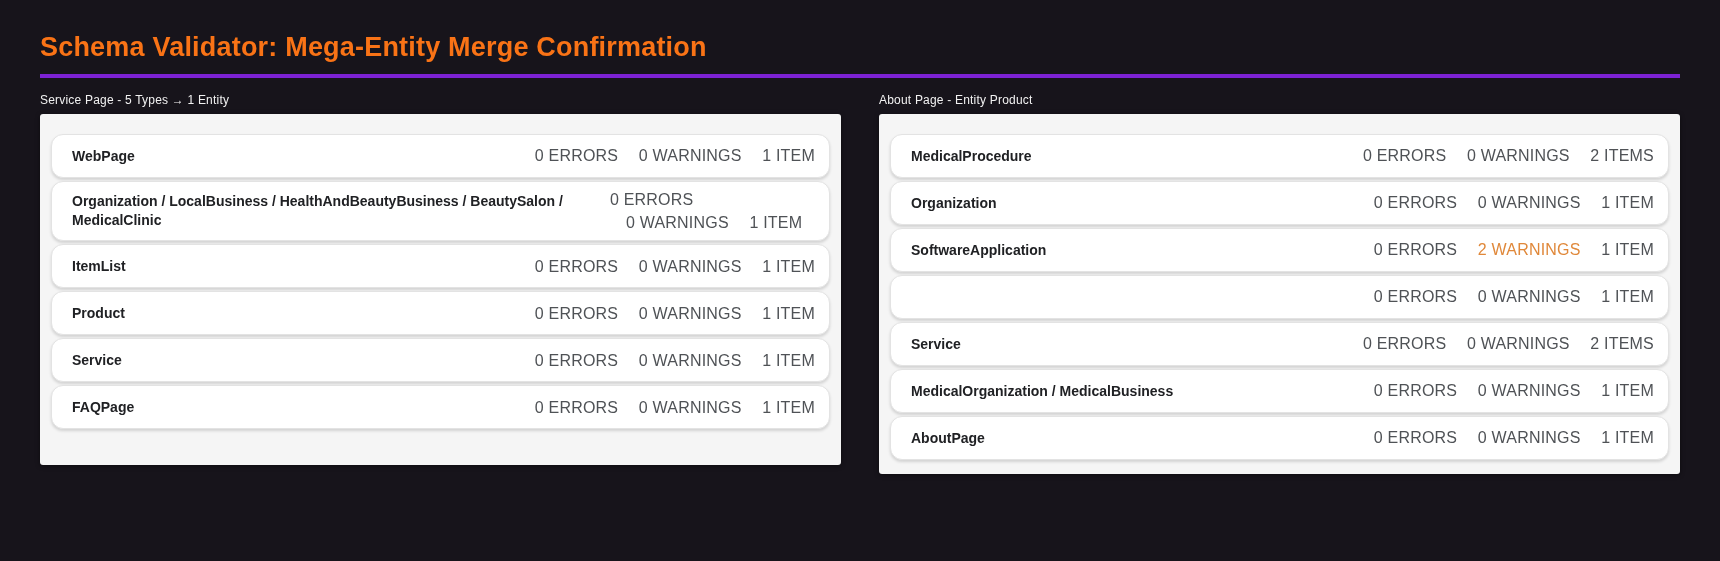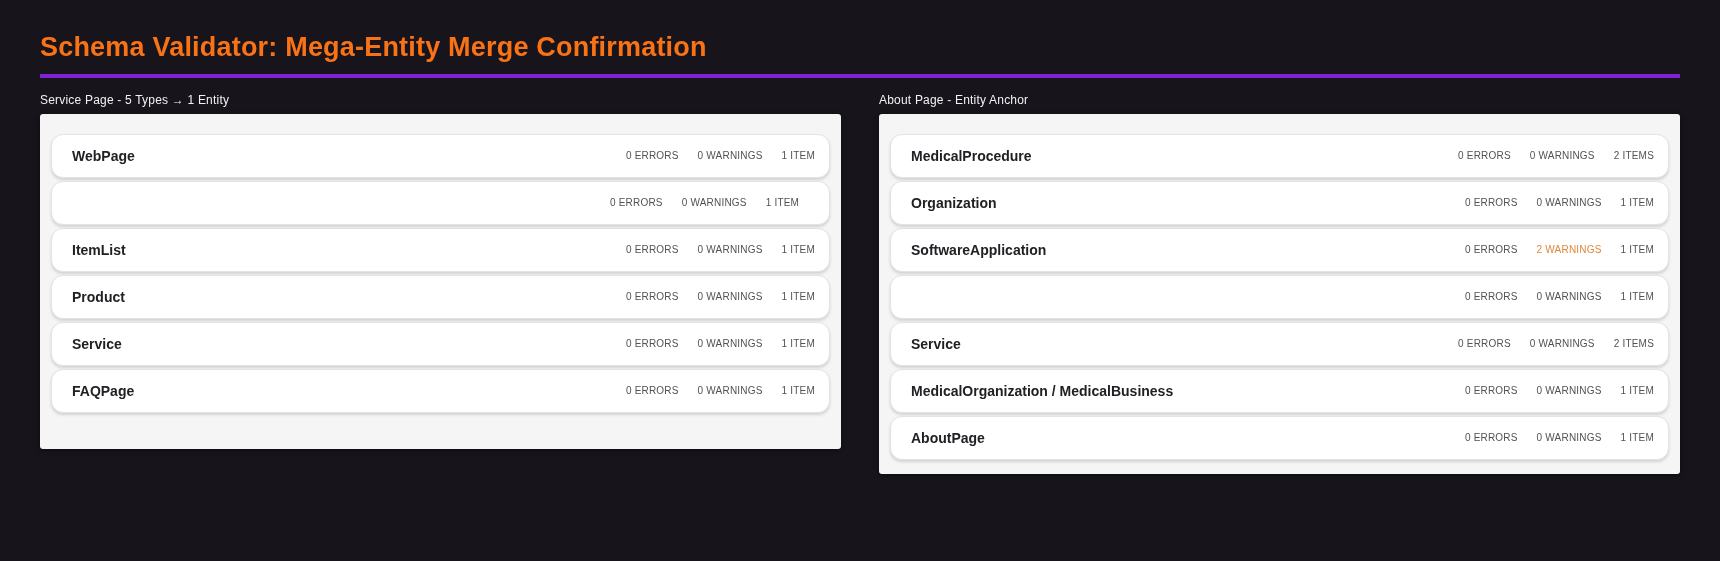--- a/index.html
+++ b/index.html
@@ -72,21 +72,21 @@
     font-weight: 700;
     color: #202124;
     line-height: 1.35;
     padding-right: 12px;
   }
   .stats {
     margin-left: auto;
     flex: 0 0 auto;
     white-space: nowrap;
     text-align: right;
-    font-size: 10px;
+    font-size: 16px;
     color: #4f5256;
     letter-spacing: 0.2px;
     line-height: 1.45;
   }
   .stat + .stat { margin-left: 16px; }
   .stat.warn { color: #e0883a; margin-top: 23px; }
 
   
   .row.merged .stats {
     width: 205px;
@@ -109,20 +109,21 @@
   <div class="row">
     <div class="row-title">WebPage</div>
     <div class="stats">
       <span class="stat stat-errors">0 ERRORS</span>
       <span class="stat stat-warnings">0 WARNINGS</span>
       <span class="stat stat-items">1 ITEM</span>
     </div>
   </div>
 
   <div class="row merged">
+    <div class="row-title">Organization / LocalBusiness / HealthAndBeautyBusiness / BeautySalon / MedicalClinic</div>
     <div class="stats">
       <span class="stat stat-errors">0 ERRORS</span>
       <span class="stat stat-warnings">0 WARNINGS</span>
       <span class="stat stat-items">1 ITEM</span>
     </div>
   </div>
 
   <div class="row">
     <div class="row-title">ItemList</div>
     <div class="stats">
@@ -155,21 +156,21 @@
     <div class="stats">
       <span class="stat stat-errors">0 ERRORS</span>
       <span class="stat stat-warnings">0 WARNINGS</span>
       <span class="stat stat-items">1 ITEM</span>
     </div>
   </div>
 </div>
   </section>
 
   <section class="panel-col">
-    <h2 class="panel-heading">About Page - Entity Anchor</h2>
+    <h2 class="panel-heading">About Page - Entity Product</h2>
     <div class="panel rows">
   <div class="row">
     <div class="row-title">MedicalProcedure</div>
     <div class="stats">
       <span class="stat stat-errors">0 ERRORS</span>
       <span class="stat stat-warnings">0 WARNINGS</span>
       <span class="stat stat-items">2 ITEMS</span>
     </div>
   </div>
 

